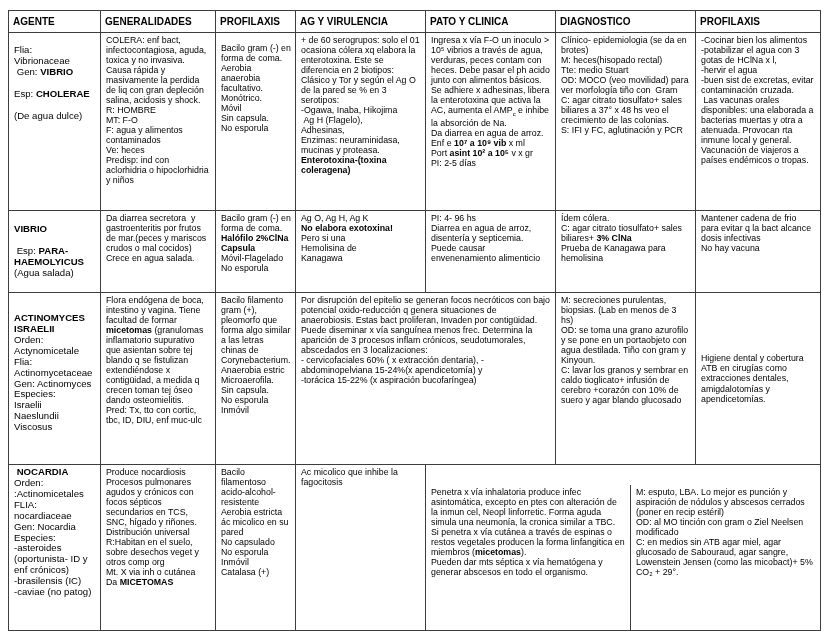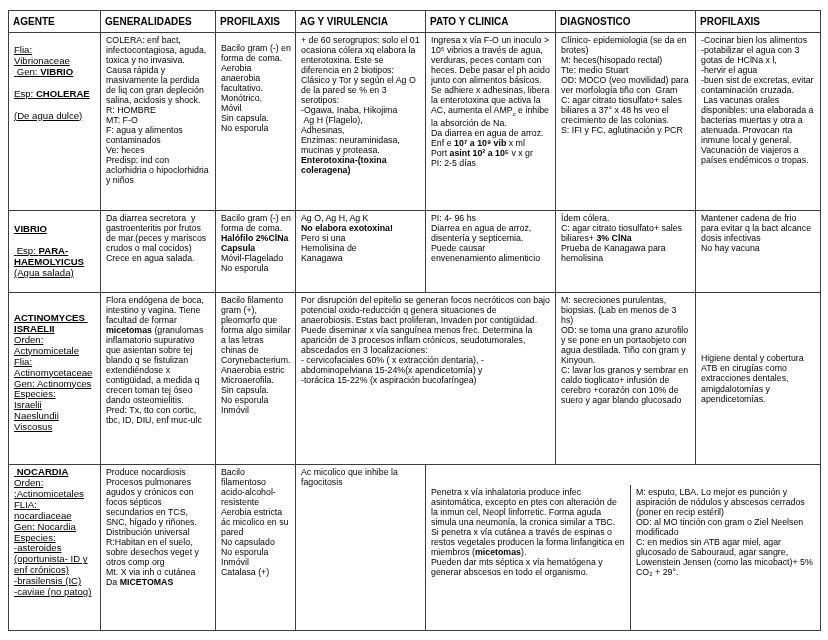--- a/index.html
+++ b/index.html
@@ -8,21 +8,21 @@
   table { border-collapse:collapse; table-layout:fixed; margin:10px 0 0 8px; width:812px; }
   th, td { border:1px solid #3d3d3d; vertical-align:top;
     padding:2px 4px 2px 5px; font-size:8.8px; line-height:1.14;
     white-space:pre-wrap; word-wrap:break-word; overflow:hidden; }
   tr + tr td, tr + tr th, thead th { border-top-width:1.5px; }
   th { font-size:10px; font-weight:bold; text-align:left; vertical-align:middle;
     white-space:normal; padding:2px 4px; }
   .b { font-weight:bold;text-align:center; }
   sub { font-size:6px; }
   td.vmid { vertical-align:middle; }
-  td.agente-cell { font-size:9.6px;text-decoration:underline; }
+  td.agente-cell { font-size:9.6px; }
   td.split-cell { padding:0; }
   .split-wrap { display:flex; height:100%; align-items:stretch; }
   .split-left { width:205px; border-right:1px solid #3d3d3d;
     padding:2px 4px 2px 5px; }
   .split-right { flex:1; padding:2px 4px 2px 5px; }
 </style>
 </head>
 <body>
 
 <table>

